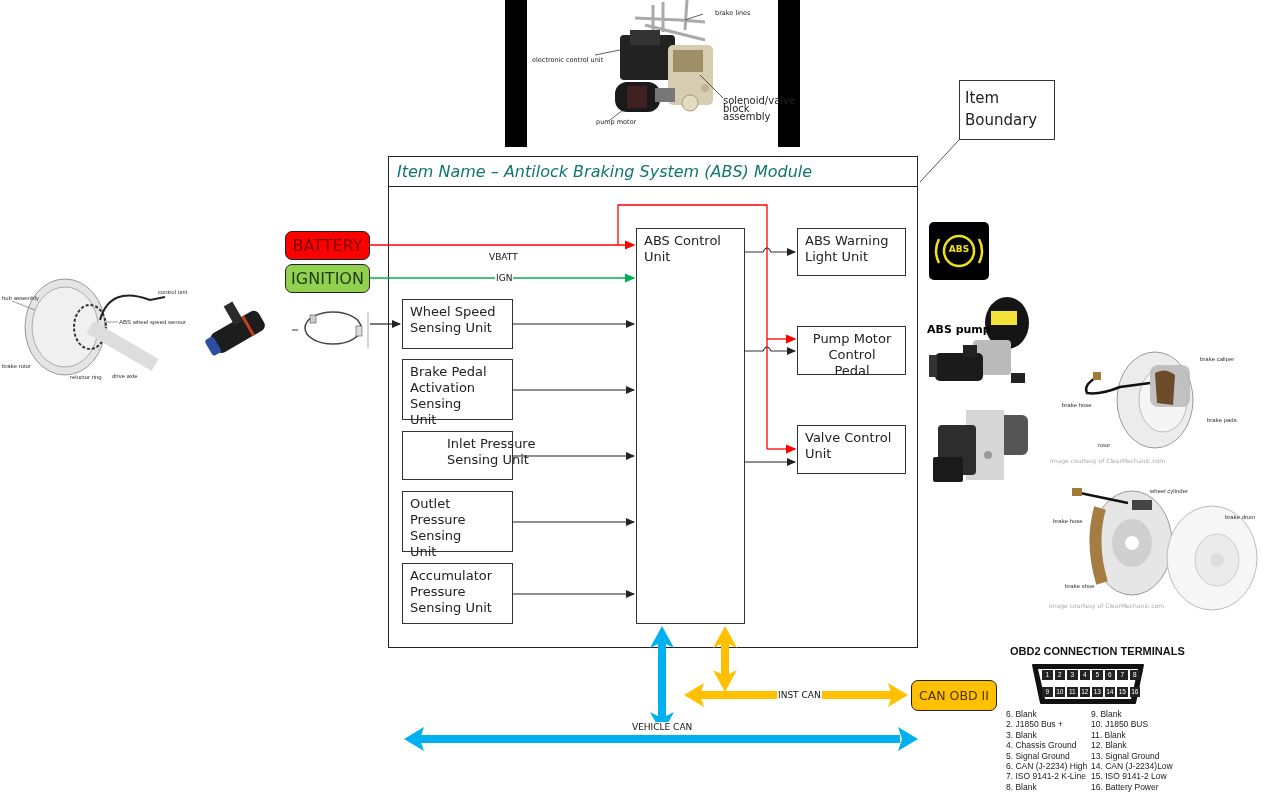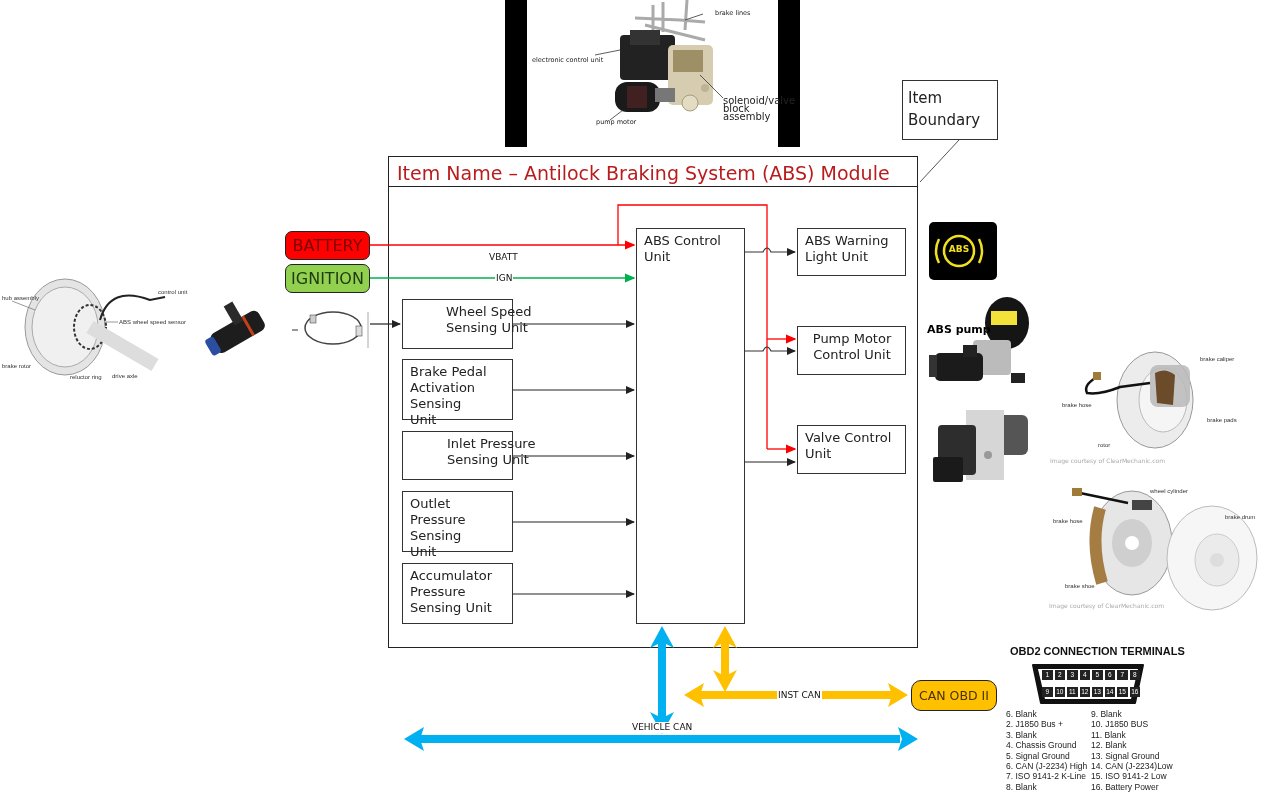--- a/index.html
+++ b/index.html
@@ -78,26 +78,26 @@
     </g>
     <line x1="94" y1="40" x2="100" y2="40" stroke="#333"></line>
     <ellipse cx="135" cy="38" rx="28" ry="16" fill="none" stroke="#444" stroke-width="1.5"></ellipse>
     <rect x="112" y="25" width="6" height="8" fill="#ccc" stroke="#333" stroke-width="0.5"></rect>
     <rect x="158" y="36" width="6" height="10" fill="#ddd" stroke="#333" stroke-width="0.5"></rect>
     <line x1="170" y1="22" x2="170" y2="58" stroke="#aaa"></line>
   </svg>
 </div>
 
 <div style="position:absolute;left:388px;top:156px;width:530px;height:492px;border:1.2px solid #222;box-sizing:border-box;background:#fff;">
-  <div style="height:30px;border-bottom:1.2px solid #222;box-sizing:border-box;padding:5px 8px;font-size:19px;color:#b91c1c;">
+  <div style="height:30px;border-bottom:1.2px solid #222;box-sizing:border-box;padding:5px 8px;font-size:16px;color:#0f766e;font-style:italic;">
     <span>Item Name – Antilock Braking System (ABS) Module</span>
   </div>
 </div>
 
-<div class="box" style="left:902px;top:80px;width:96px;height:60px;font-size:15px;line-height:22px;padding:6px 5px;border-width:1px;">
+<div class="box" style="left:959px;top:80px;width:96px;height:60px;font-size:15px;line-height:22px;padding:6px 5px;border-width:1px;">
   <span>Item Boundary</span>
 </div>
 
 <svg class="overlay" width="1272" height="796">
   <defs>
     <marker id="ah-k" markerWidth="8" markerHeight="8" refX="7" refY="4" orient="auto">
         <path d="M0,0.5 L8,4 L0,7.5 Z" fill="#222"></path>
       </marker>
     <marker id="ah-r" markerWidth="8" markerHeight="8" refX="7" refY="4" orient="auto">
         <path d="M0,0.5 L8,4 L0,7.5 Z" fill="#ff0000"></path>
@@ -154,21 +154,21 @@
 <span class="lbl" style="left:631px;top:722px;">VEHICLE CAN</span>
 
 <div class="pill" style="left:285px;top:231px;width:85px;height:29px;background:#ff0000;color:#7a0000;">
   <span>BATTERY</span>
 </div>
 <div class="pill" style="left:285px;top:264px;width:85px;height:29px;background:#92d050;color:#1f3a10;">
   <span>IGNITION</span>
 </div>
 
 <div class="box" style="left:402px;top:299px;width:111px;height:50px;">
-  <span style="display:block;width:90px;margin-left:36px;">Wheel Speed Sensing Unit</span>
+  <span style="display:block;width:90px;">Wheel Speed Sensing Unit</span>
 </div>
 <div class="box" style="left:402px;top:359px;width:111px;height:61px;">
   <span style="display:block;width:80px;">Brake Pedal Activation Sensing Unit</span>
 </div>
 <div class="box" style="left:402px;top:431px;width:111px;height:49px;padding-left:44px;">
   <span style="display:block;width:96px;">Inlet Pressure Sensing Unit</span>
 </div>
 <div class="box" style="left:402px;top:491px;width:111px;height:61px;">
   <span style="display:block;width:70px;">Outlet Pressure Sensing Unit</span>
 </div>
@@ -177,27 +177,27 @@
 </div>
 
 <div class="box" style="left:636px;top:228px;width:109px;height:396px;">
   <span style="display:block;width:80px;">ABS Control Unit</span>
 </div>
 
 <div class="box" style="left:797px;top:228px;width:109px;height:48px;">
   <span style="display:block;width:86px;">ABS Warning Light Unit</span>
 </div>
 <div class="box" style="left:797px;top:326px;width:109px;height:49px;text-align:center;padding-left:12px;">
-  <span style="display:block;width:84px;">Pump Motor Control Unit</span>
+  <span style="display:block;width:84px;">Pump Motor Control Pedal</span>
 </div>
 <div class="box" style="left:797px;top:425px;width:109px;height:49px;">
   <span style="display:block;width:92px;">Valve Control Unit</span>
 </div>
 
-<div style="position:absolute;left:929px;top:222px;width:68px;height:58px;background:#000;border-radius:5px;">
+<div style="position:absolute;left:929px;top:222px;width:60px;height:58px;background:#000;border-radius:5px;">
   <svg width="60" height="58">
     <circle cx="30" cy="29" r="15" fill="none" stroke="#f0e020" stroke-width="2.5"></circle>
     <path d="M10 17 Q4 29 10 41" fill="none" stroke="#f0e020" stroke-width="2.5"></path>
     <path d="M50 17 Q56 29 50 41" fill="none" stroke="#f0e020" stroke-width="2.5"></path>
   </svg>
   <span style="position:absolute;left:0;width:60px;top:22px;text-align:center;font-size:9px;font-weight:bold;color:#f0e020;">ABS</span>
 </div>
 
 <div class="photo" style="left:925px;top:295px;width:110px;height:95px;">
   <svg width="110" height="95">
@@ -251,21 +251,21 @@
     <ellipse cx="177" cy="82" rx="22" ry="26" fill="#ebebeb" stroke="#ccc"></ellipse>
     <circle cx="177" cy="82" r="7" fill="#ddd"></circle>
     <text class="tiny" x="110" y="15">wheel cylinder</text>
     <text class="tiny" x="13" y="45">brake hose</text>
     <text class="tiny" x="185" y="41">brake drum</text>
     <text class="tiny" x="25" y="110">brake shoe</text>
   </svg>
   <span style="position:absolute;left:9px;top:124px;font-size:6px;color:#aaa;">Image courtesy of ClearMechanic.com</span>
 </div>
 
-<div class="pill" style="left:911px;top:680px;width:86px;height:31px;background:#ffc000;color:#4a3200;font-size:12.5px;border-radius:10px;">
+<div class="pill" style="left:911px;top:680px;width:86px;height:31px;background:#ffc000;color:#4a3200;font-size:12.5px;">
   <span>CAN OBD II</span>
 </div>
 
 <div class="obd-title" style="left:1010px;top:645px;">OBD2 CONNECTION TERMINALS</div>
 <div style="position:absolute;left:1030px;top:662px;width:116px;height:44px;">
   <svg width="116" height="44" style="position:absolute;left:0;top:0;">
     <path d="M3 3 L113 3 L105 41 L11 41 Z" fill="#111" stroke="#111" stroke-width="2" stroke-linejoin="round"></path>
     <path d="M8 7 L108 7 L101 37 L15 37 Z" fill="#fff"></path>
   </svg>
   <div id="obd-pins-top" style="position:absolute;left:12px;top:8px;display:flex;gap:2px;">

